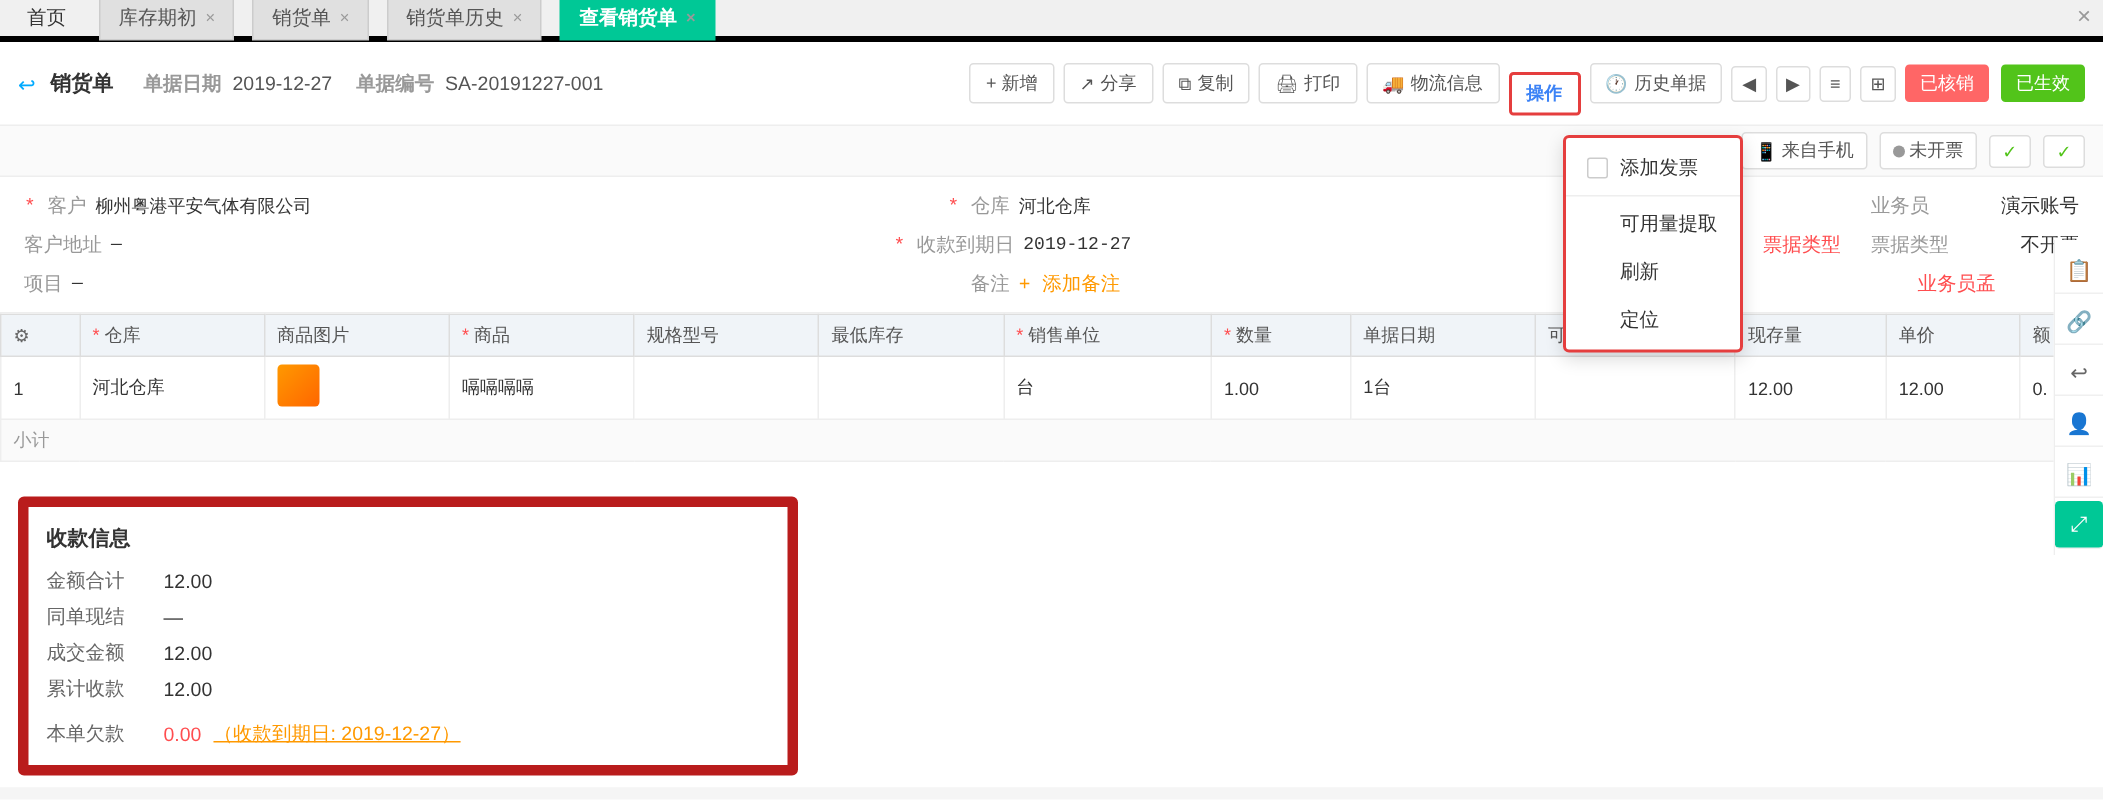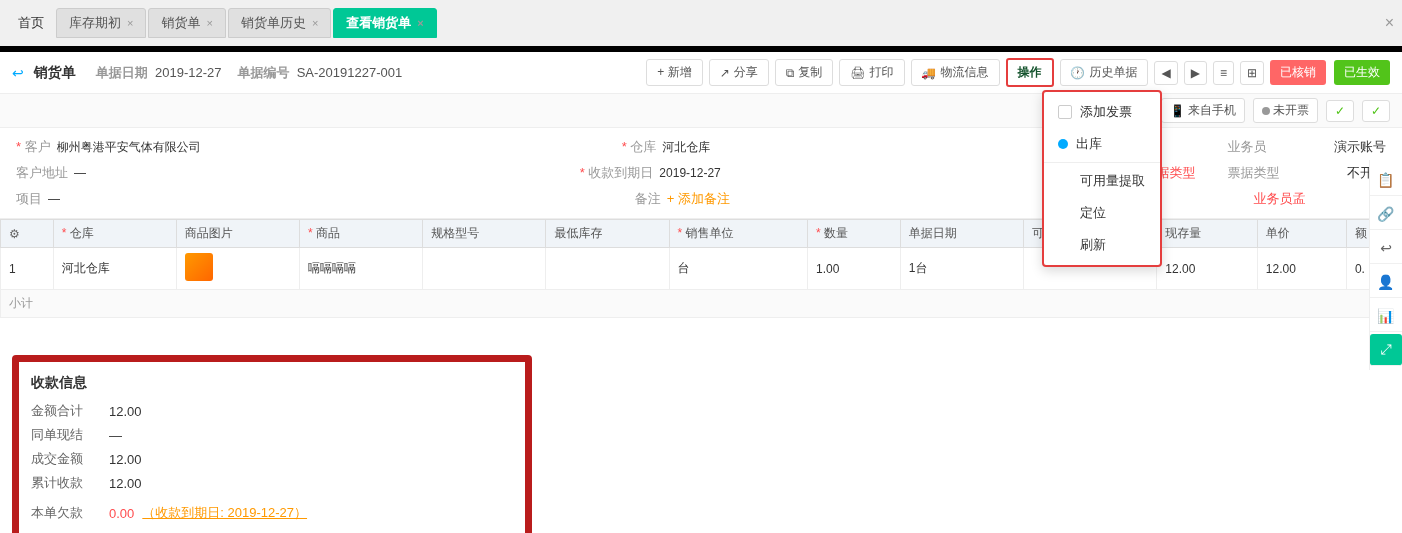--- a/index.html
+++ b/index.html
@@ -1,21 +1,21 @@
 <!DOCTYPE html>
 <html><head>
   <meta charset="utf-8">
   <style>
     * { box-sizing: border-box; margin: 0; padding: 0; }
     body { font-family: 'Microsoft YaHei', Arial, sans-serif; font-size: 13px; background: #f5f5f5; color: #333; }
 
     
     .tab-bar {
-      display: flex; align-items: center; background: #f0f0f0; border-bottom: 6px solid #000000;
-      height: 52px; padding: 0 8px; gap: 2px;
+      display: flex; align-items: center; background: #f0f0f0; border-bottom: 4px solid #000000;
+      height: 28px; padding: 0 8px; gap: 12px;
     }
     .tab-item {
       display: flex; align-items: center; padding: 0 12px; height: 30px; cursor: pointer;
       background: #e0e0e0; border: 1px solid #ccc; border-radius: 3px 3px 0 0; font-size: 13px;
       gap: 6px; color: #555;
     }
     .tab-item.active { background: #fff; border-bottom-color: #fff; color: #333; font-weight: bold; }
     .tab-item .close-icon { color: #999; font-size: 11px; cursor: pointer; }
     .tab-item.highlight { background: #00c896; color: #fff; border-color: #00c896; }
     .tab-home { background: transparent; border: none; color: #333; cursor: pointer; padding: 0 10px; font-size: 13px; }
@@ -32,49 +32,49 @@
     .doc-icon { color: #00aaff; font-size: 14px; }
     .doc-title { font-weight: bold; color: #333; font-size: 14px; margin-right: 10px; }
     .doc-meta { display: flex; align-items: center; gap: 16px; color: #555; font-size: 13px; }
     .doc-meta label { color: #999; font-weight: bold; }
     .toolbar-right { margin-left: auto; display: flex; align-items: center; gap: 6px; }
     .btn-toolbar {
       display: flex; align-items: center; gap: 4px; padding: 4px 10px; border: 1px solid #ddd;
       border-radius: 3px; background: #fff; cursor: pointer; font-size: 12px; color: #555;
     }
     .btn-operate {
-      background: #fff; border: 2px solid #e53e3e; color: #14532d; font-weight: bold;
-      padding: 4px 10px; border-radius: 3px; cursor: pointer; font-size: 12px;
+      background: #fff; border: 2px solid #e53e3e; color: #3b82f6; font-weight: bold;
+      padding: 4px 10px; border-radius: 3px; cursor: pointer; font-size: 12px; margin-top: 14px;
     }
     .btn-status-red { background: #ff6666; color: #fff; border: none; padding: 4px 10px; border-radius: 3px; font-size: 12px; cursor: pointer; }
     .btn-status-green { background: #52c41a; color: #fff; border: none; padding: 4px 10px; border-radius: 3px; font-size: 12px; cursor: pointer; margin-left: 2px; text-align: center; }
     .btn-nav { background: #fff; border: 1px solid #ddd; padding: 4px 6px; border-radius: 3px; cursor: pointer; color: #555; font-size: 12px; }
     .btn-view { background: #fff; border: 1px solid #ddd; padding: 4px 6px; border-radius: 3px; cursor: pointer; color: #555; font-size: 12px; }
 
     
     .toolbar2 {
       display: flex; align-items: center; padding: 4px 12px; border-bottom: 1px solid #eee;
       background: #fafafa; gap: 8px; justify-content: flex-end;
     }
     .btn-small {
       display: flex; align-items: center; gap: 3px; padding: 3px 8px; border: 1px solid #ddd;
       border-radius: 3px; background: #fff; cursor: pointer; font-size: 12px; color: #555;
     }
     .btn-small .dot { width: 8px; height: 8px; border-radius: 50%; background: #999; display: inline-block; }
     .btn-check { color: #52c41a; font-size: 12px; }
 
     
     .form-area { padding: 10px 16px; display: flex; flex-direction: column; gap: 8px; }
-    .form-row { display: flex; align-items: center; gap: 20px; }
+    .form-row { display: flex; align-items: center; gap: 20px; font-family: Liberation Mono, monospace; }
     .form-field { display: flex; align-items: center; gap: 6px; flex: 1; }
     .form-field label { color: #999; font-size: 13px; white-space: nowrap; }
     .form-field label.required::before { content: '* '; color: #ff4d4f; }
     .form-field .value { color: #333; font-size: 12px; }
     .form-field .add-note { color: #ff9900; cursor: pointer; font-size: 13px; }
-    .field-operator { margin-left: auto; display: flex; gap: 32px; }
+    .field-operator { margin-left: auto; display: flex; gap: 20px; }
 
     
     .table-wrapper { flex: 1; overflow-x: auto; border-top: 1px solid #eee; }
     table { width: 100%; border-collapse: collapse; font-size: 12px; }
     table th {
       background: #f0f4f8; border: 1px solid #ddd; padding: 5px 8px; text-align: left;
       white-space: nowrap; color: #555; font-weight: normal;
     }
     table th .required { color: #ff4d4f; }
     table td { border: 1px solid #eee; padding: 5px 8px; white-space: nowrap; }
@@ -334,36 +334,32 @@
     </div>
   </div>
 
 </div>
 
 <div class="dropdown-overlay">
   <div class="dropdown-item">
     <span class="icon-sq"></span>
     <span>添加发票</span>
   </div>
-  <div class="dropdown-item">
-    <span class="icon-circle"></span>
-    <span>出库</span>
-  </div>
   <div class="dropdown-divider"></div>
   <div class="dropdown-item">
     <span style="width:14px;display:inline-block"></span>
     <span>可用量提取</span>
   </div>
   <div class="dropdown-item">
     <span style="width:14px;display:inline-block"></span>
-    <span>定位</span>
+    <span>刷新</span>
   </div>
   <div class="dropdown-item">
     <span style="width:14px;display:inline-block"></span>
-    <span>刷新</span>
+    <span>定位</span>
   </div>
 </div>
 
 <div class="right-tools">
   <div class="right-tool-btn">📋</div>
   <div class="right-tool-btn">🔗</div>
   <div class="right-tool-btn">↩</div>
   <div class="right-tool-btn">👤</div>
   <div class="right-tool-btn">📊</div>
   <div class="right-tool-btn active">⤢</div>

